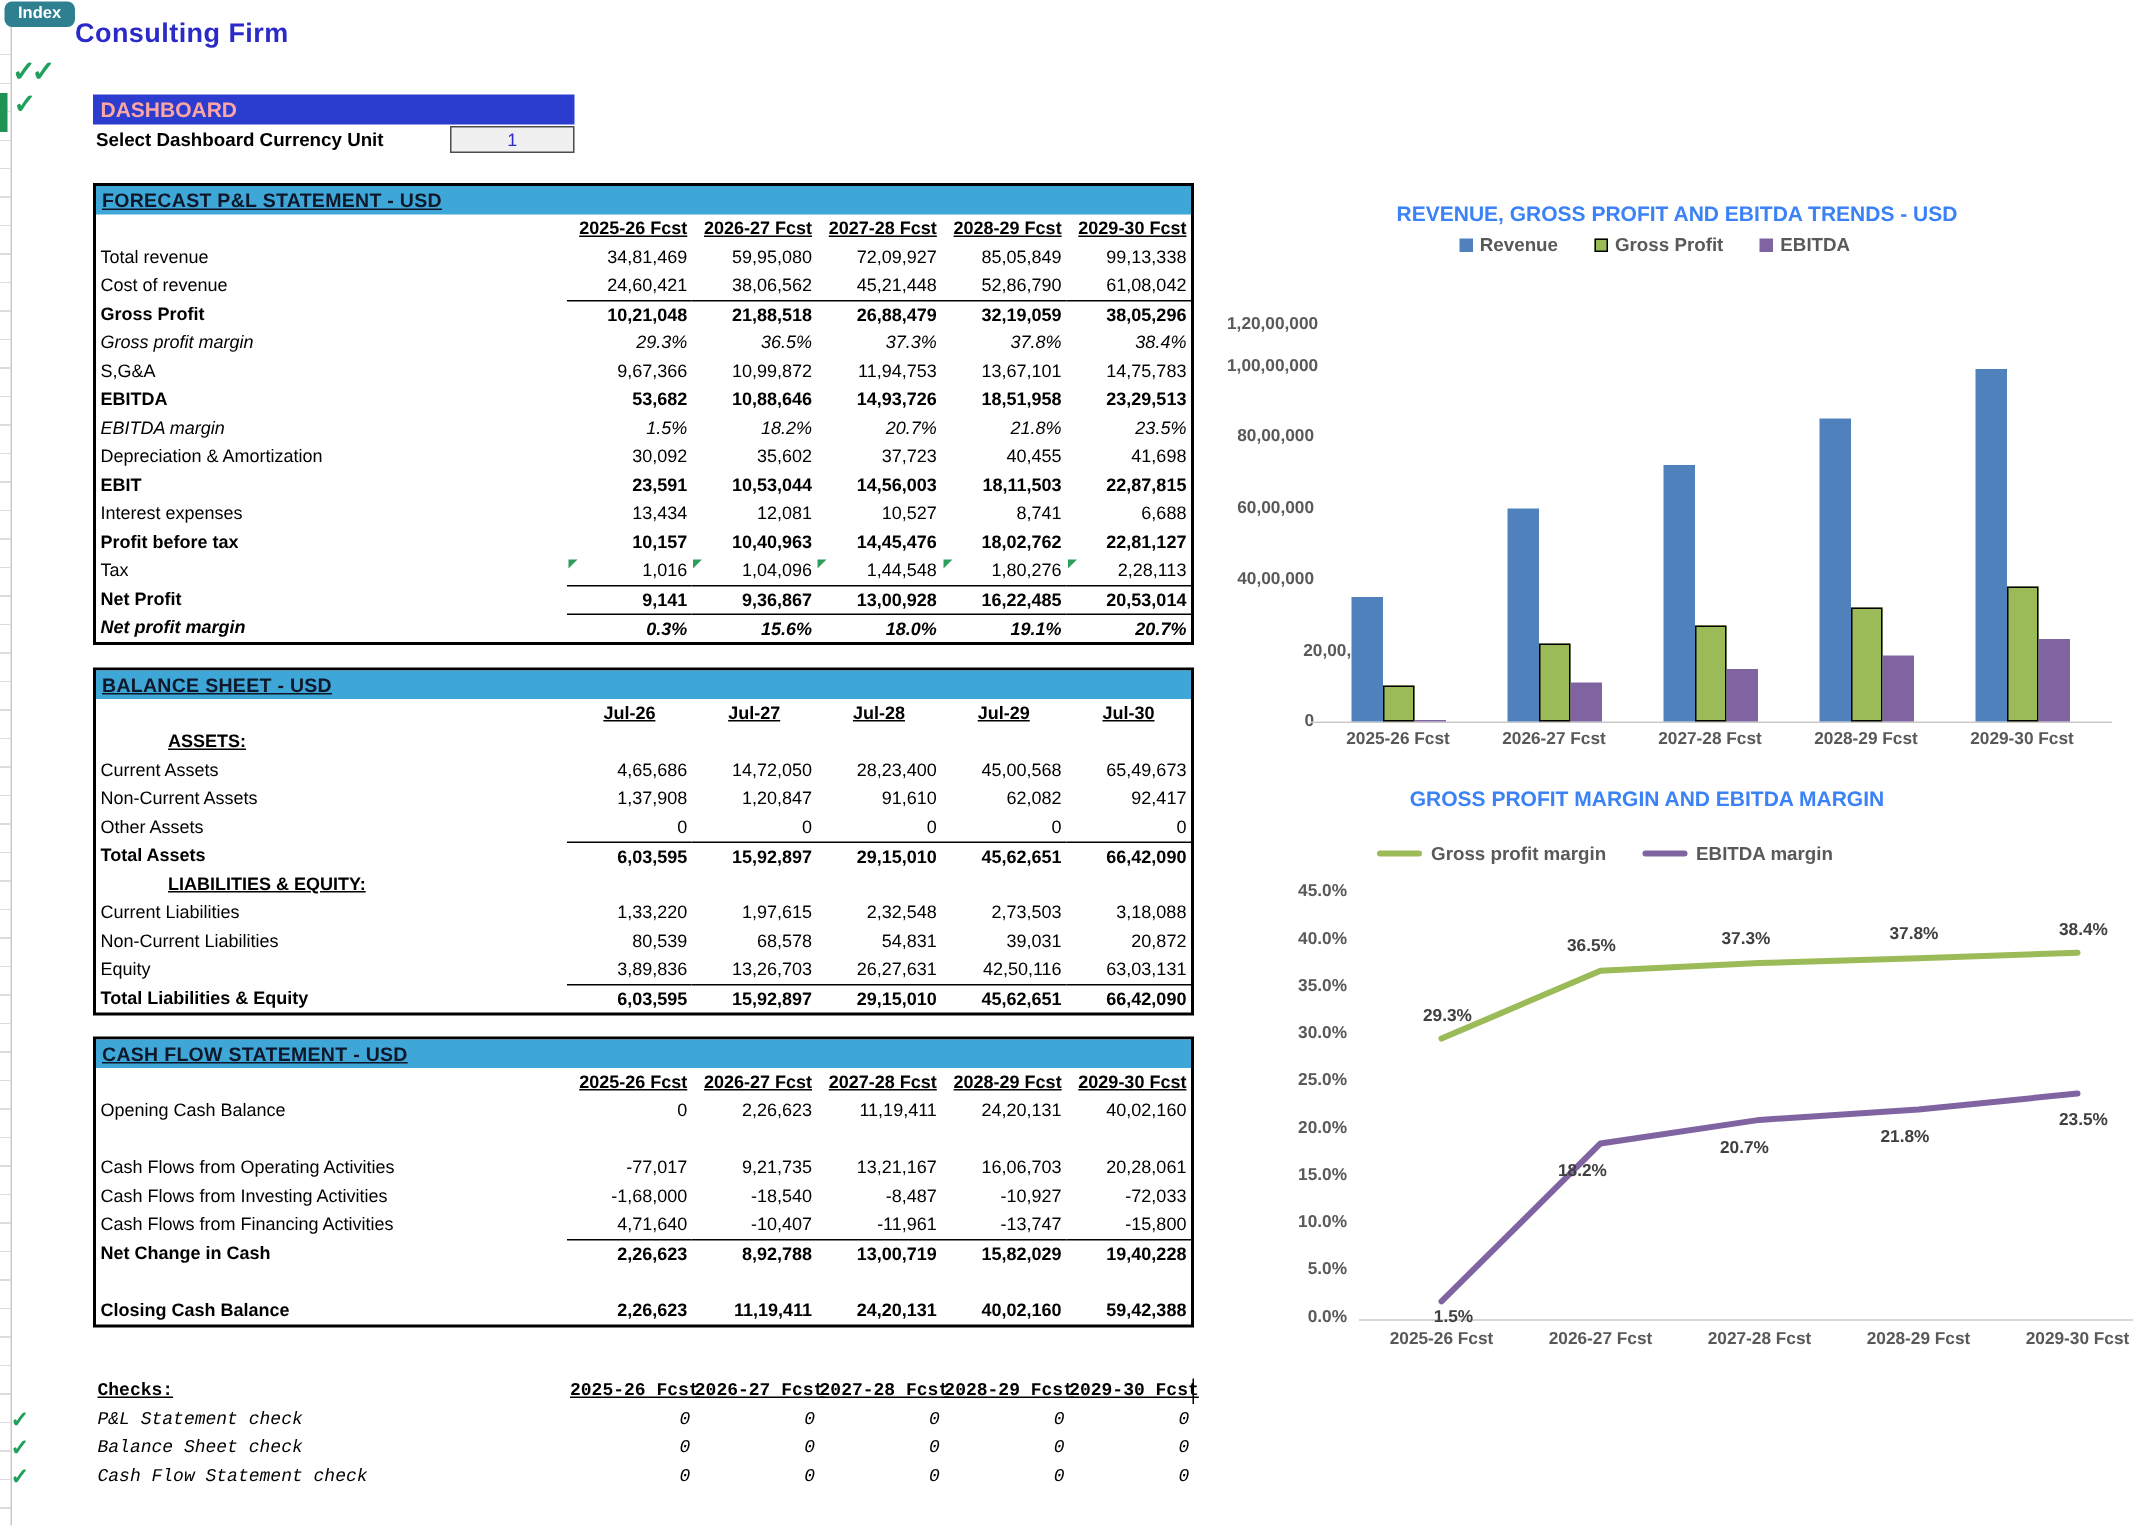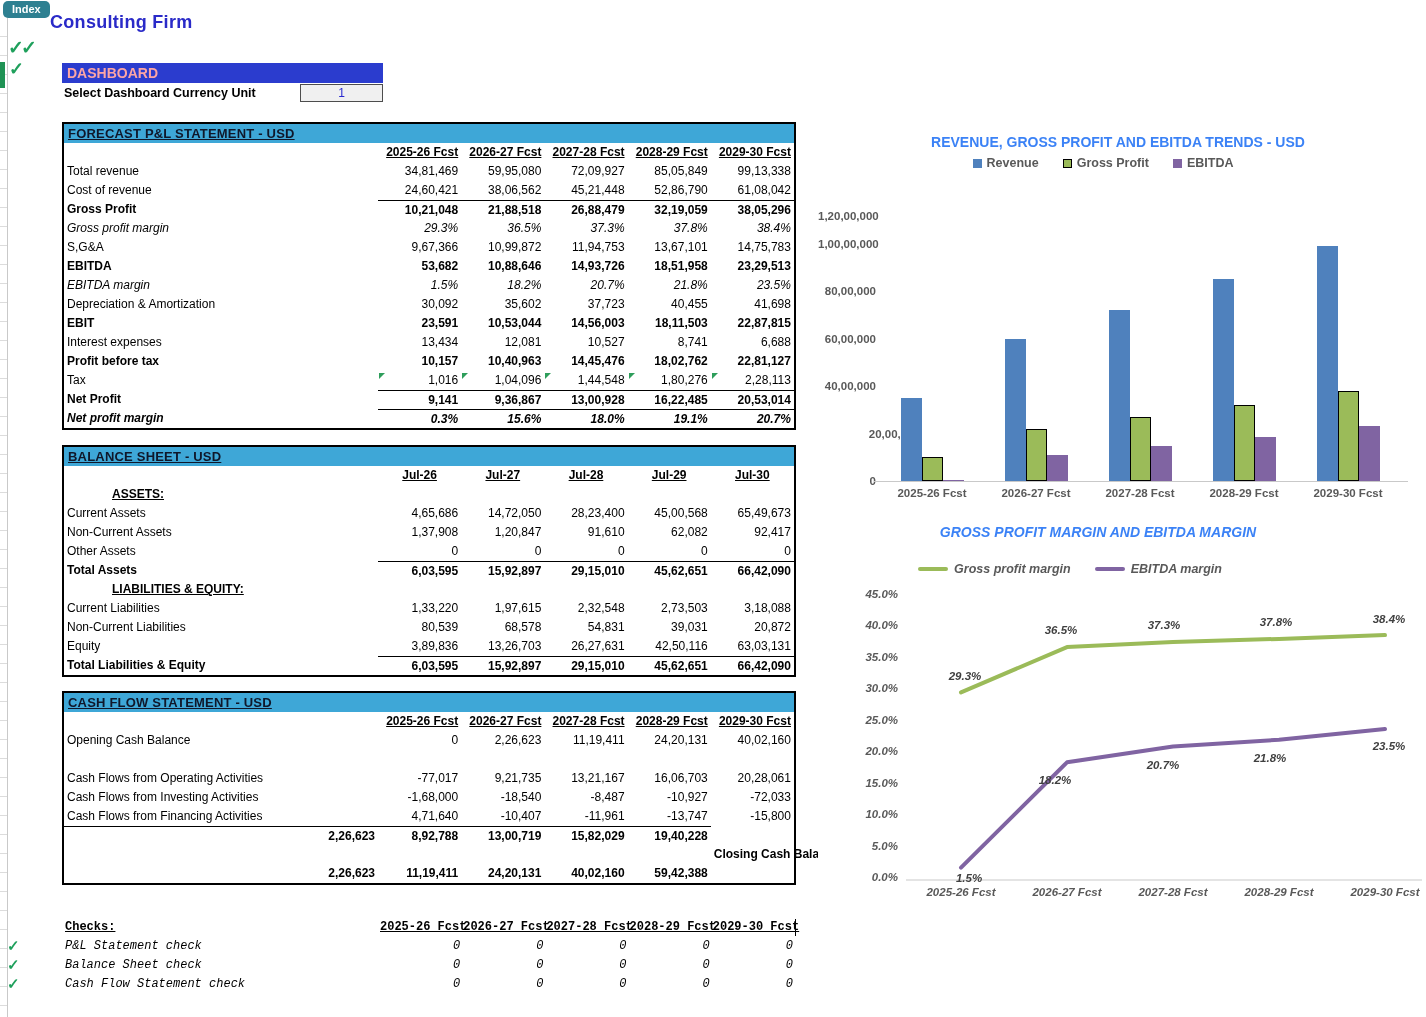--- a/index.html
+++ b/index.html
@@ -282,20 +282,21 @@
       <div class="cell val">-18,540</div>
       <div class="cell val">-8,487</div>
       <div class="cell val">-10,927</div>
       <div class="cell val">-72,033</div>
       <div class="cell lab">Cash Flows from Financing Activities</div>
       <div class="cell val">4,71,640</div>
       <div class="cell val">-10,407</div>
       <div class="cell val">-11,961</div>
       <div class="cell val">-13,747</div>
       <div class="cell val">-15,800</div>
+      <div class="cell lab bold">Net Change in Cash</div>
       <div class="cell val bold topline">2,26,623</div>
       <div class="cell val bold topline">8,92,788</div>
       <div class="cell val bold topline">13,00,719</div>
       <div class="cell val bold topline">15,82,029</div>
       <div class="cell val bold topline">19,40,228</div>
       <div class="cell lab"></div>
       <div class="cell val"></div>
       <div class="cell val"></div>
       <div class="cell val"></div>
       <div class="cell val"></div>
@@ -389,21 +390,21 @@
       <div class="xtick" style="left: 374px; top: 353px; width: 104px;">2028-29 Fcst</div>
       <div class="bar-group" style="left: 478px; top: 62px; width: 104px; height: 285px;">
         <div class="bar" style="height: 235px; background: rgb(79, 129, 189);"></div>
         <div class="bar" style="height: 90px; background: rgb(155, 187, 89); border: 1px solid rgb(0, 0, 0);"></div>
         <div class="bar" style="height: 55px; background: rgb(128, 100, 162);"></div>
       </div>
       <div class="xtick" style="left: 478px; top: 353px; width: 104px;">2029-30 Fcst</div>
     </div>
 </div>
 
-<div class="chart" style="left:818px;top:524px;width:608px;height:392px;font-style:italic;">
+<div class="chart" style="left:818px;top:524px;width:608px;height:392px;">
   <div class="chart-title" style="margin-right:48px;">GROSS PROFIT MARGIN AND EBITDA MARGIN</div>
   <div class="legend" id="line-legend" style="position:absolute;left:0;top:38px;width:608px;padding-right:104px;">
       <div class="legend-item">
         <div class="legend-line" style="background: rgb(155, 187, 89);"></div>
         <span>Gross profit margin</span>
       </div>
       <div class="legend-item">
         <div class="legend-line" style="background: rgb(128, 100, 162);"></div>
         <span>EBITDA margin</span>
       </div>

